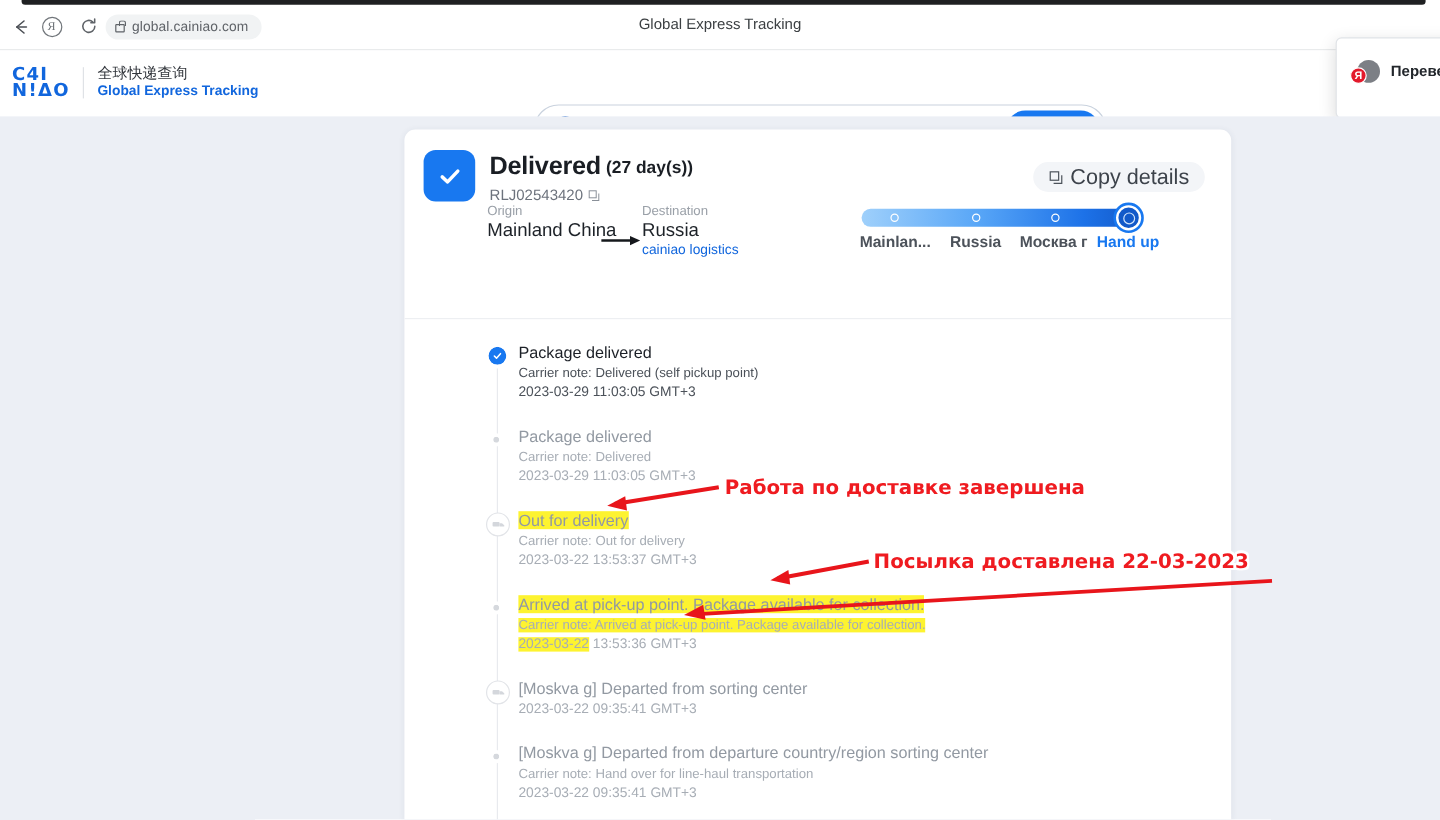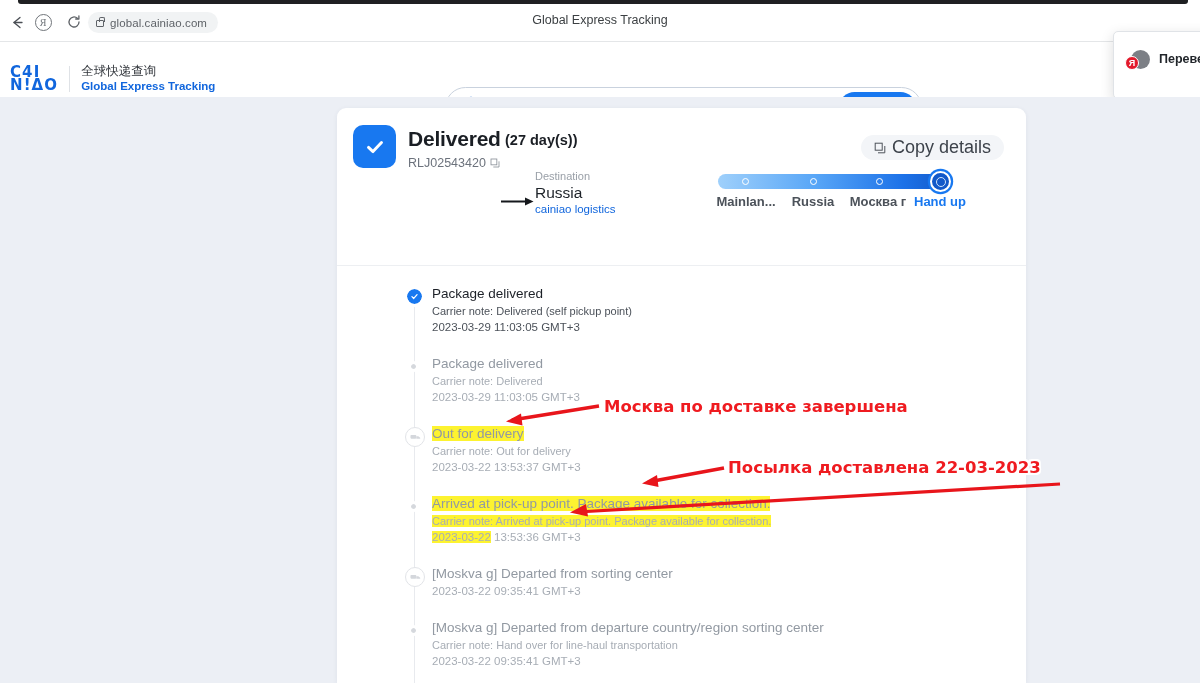--- a/index.html
+++ b/index.html
@@ -58,21 +58,21 @@
   .chrome-sep {
     position: absolute; left: 0; top: 41px; width: 1200px; height: 1px;
     background: #e4e6e8;
   }
 
   
   .site-header {
     position: absolute; left: 0; top: 42px; width: 1200px; height: 55px;
     background: #ffffff;
   }
-  .logo-wrap { position: absolute; left: 10px; top: 22px; display: flex; align-items: center; justify-content: flex-end; }
+  .logo-wrap { position: absolute; left: 10px; top: 12px; display: flex; align-items: center; justify-content: flex-end; }
   .logo-mark {
     color: #1166dd; font-weight: 700; font-size: 15px; line-height: 13px;
     letter-spacing: 1.1px; font-family: "DejaVu Sans", sans-serif;
   }
   .logo-div {
     width: 1px; height: 26px; background: #dfe2e6; margin: 0 11px;
   }
   .logo-cn { font-size: 12.5px; color: #33373d; line-height: 15px; }
   .logo-en { font-size: 11.5px; color: #1166dd; font-weight: 700; line-height: 15px; }
 
@@ -345,20 +345,24 @@
       <button class="copy-btn">
         <svg width="12" height="12" viewBox="0 0 12 12">
           <rect x="1.2" y="1.2" width="7" height="7" fill="none" stroke="#4d535b" stroke-width="1"></rect>
           <path d="M4 10.8 H10.8 V4" fill="none" stroke="#4d535b" stroke-width="1"></path>
         </svg>
         <span>Copy details</span>
       </button>
     </div>
 
     <div class="route-row">
+      <div class="od-block od-origin">
+        <div class="od-label">Origin</div>
+        <div class="od-value">Mainland China</div>
+      </div>
 
       <span class="od-arrow">
         <svg width="33" height="9" viewBox="0 0 33 9">
           <path d="M0 4.5 H27" stroke="#15181c" stroke-width="2.1"></path>
           <path d="M24 0.6 L32.5 4.5 L24 8.4 Z" fill="#15181c"></path>
         </svg>
       </span>
 
       <div class="od-block od-dest">
         <div class="od-label">Destination</div>
@@ -470,16 +474,16 @@
     <path d="M599 406 L512 420" stroke="#e8151b" stroke-width="3.4" fill="none"></path>
     <path d="M506 421.5 L521 413.5 L522.5 425.5 Z" fill="#e8151b"></path>
 
     <path d="M724 468 L648 482" stroke="#e8151b" stroke-width="3.4" fill="none"></path>
     <path d="M642 483.5 L657 475 L658.5 487 Z" fill="#e8151b"></path>
 
     <path d="M1060 484 L578 512" stroke="#e8151b" stroke-width="3.2" fill="none"></path>
     <path d="M570 512.5 L586 504 L588 516.5 Z" fill="#e8151b"></path>
   </svg>
 
-  <div class="anno anno-1">Москва по доставке завершена</div>
+  <div class="anno anno-1">Работа по доставке завершена</div>
   <div class="anno anno-2">Посылка доставлена 22-03-2023</div>
 
 </div>
 
 </body></html>

